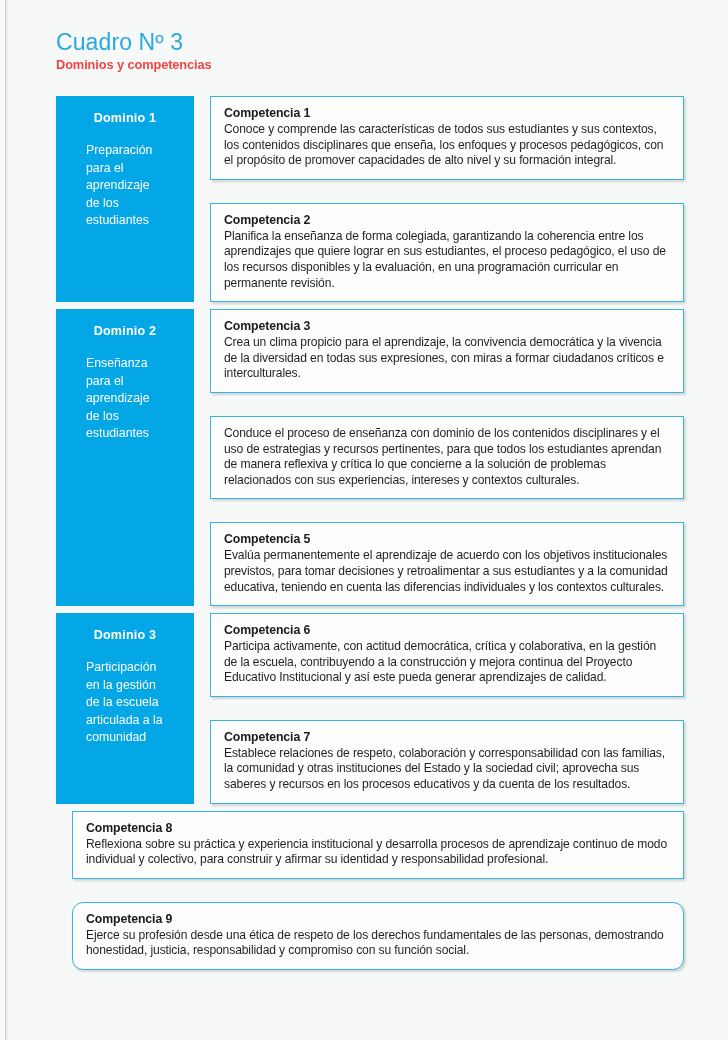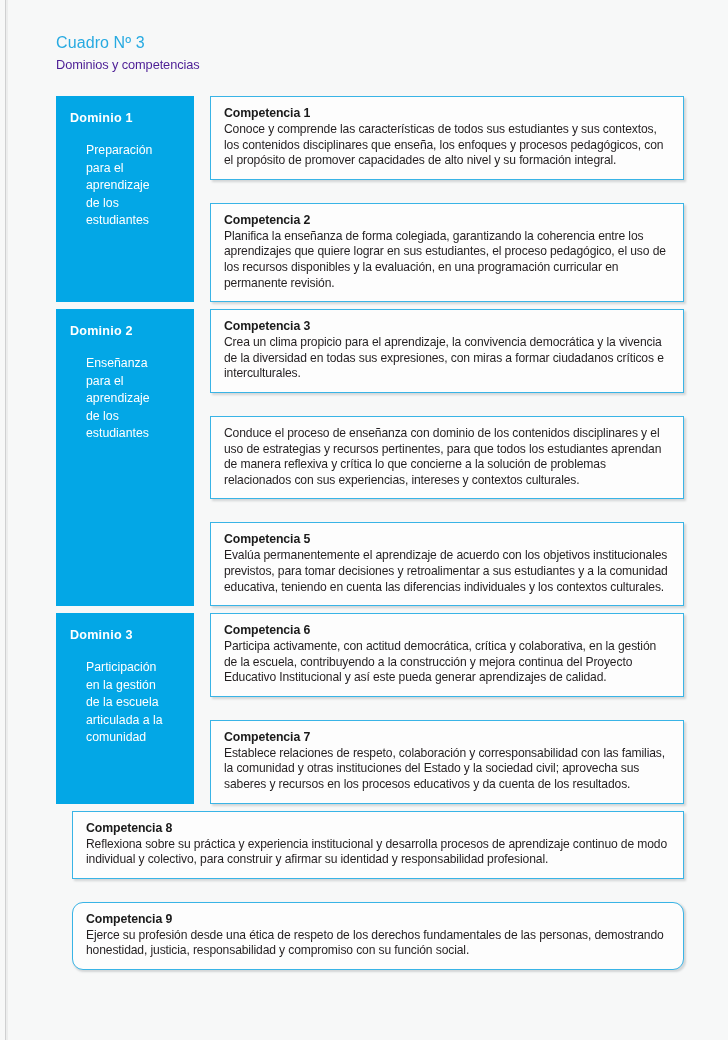--- a/index.html
+++ b/index.html
@@ -44,30 +44,30 @@
 
   
   .heading {
     position: absolute;
     left: 56px;
     top: 32px;
     width: 620px;
   }
   .heading-title {
     color: #27aae1;
-    font-size: 16px;
+    font-size: 23px;
     font-weight: 400;
     letter-spacing: 0.1px;
     line-height: 21px;
     margin: 0;
   }
   .heading-subtitle {
-    color: #4c1d95;
+    color: #ef4444;
     font-size: 12.8px;
-    font-weight: normal;
+    font-weight: bold;
     letter-spacing: -0.1px;
     line-height: 16px;
     margin: 4px 0 0 0;
   }
 
   
   .table {
     position: absolute;
     left: 56px;
     top: 96px;
@@ -88,20 +88,21 @@
     color: #ffffff;
     padding: 15px 14px 14px 14px;
     box-sizing: border-box;
   }
   .domain-name {
     font-size: 12.6px;
     font-weight: bold;
     line-height: 15px;
     letter-spacing: 0.2px;
     margin: 0 0 3px 0;
+    text-align: center;
   }
   .domain-desc {
     font-size: 12.3px;
     font-weight: 400;
     line-height: 17.5px;
     margin: 16px;
     color: #ffffff;
   }
 
   .competency-stack {

